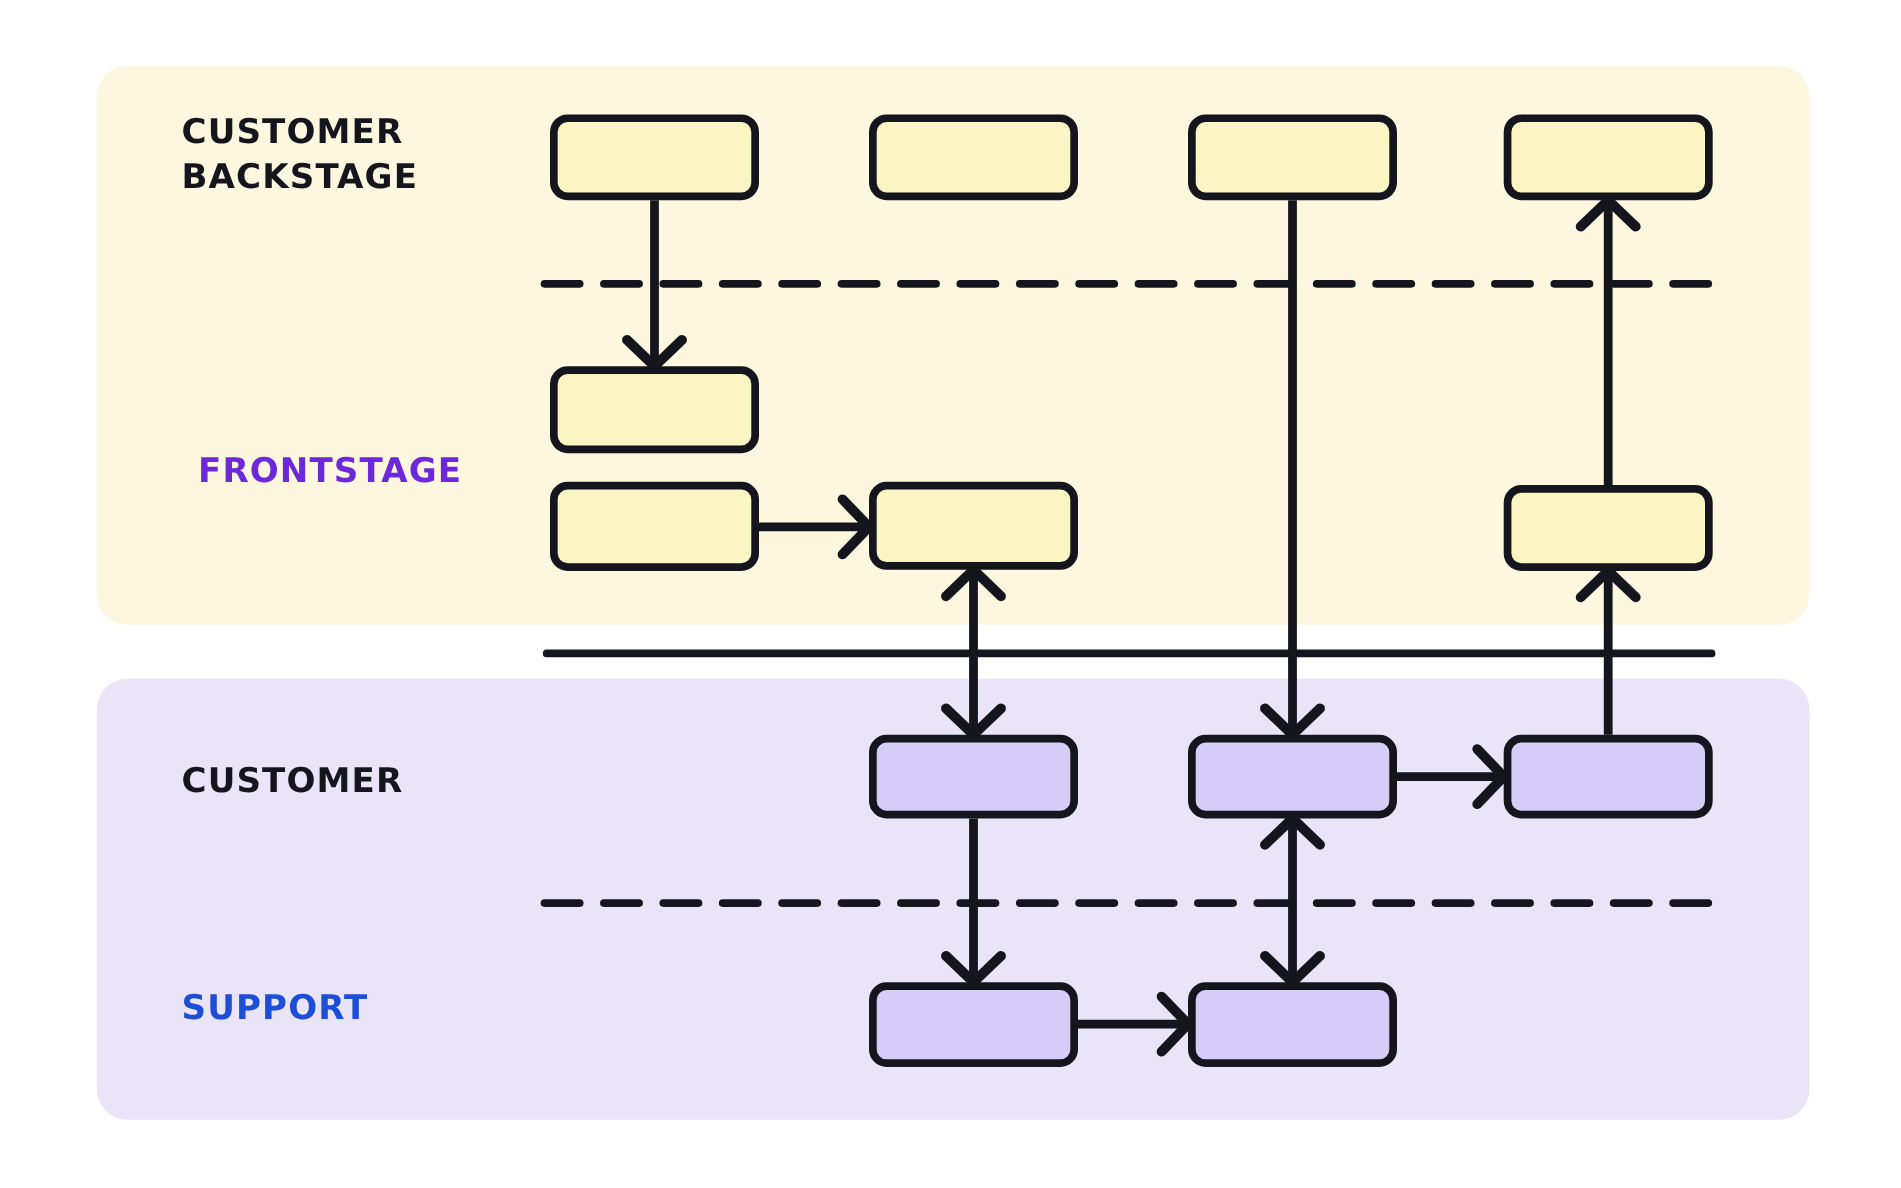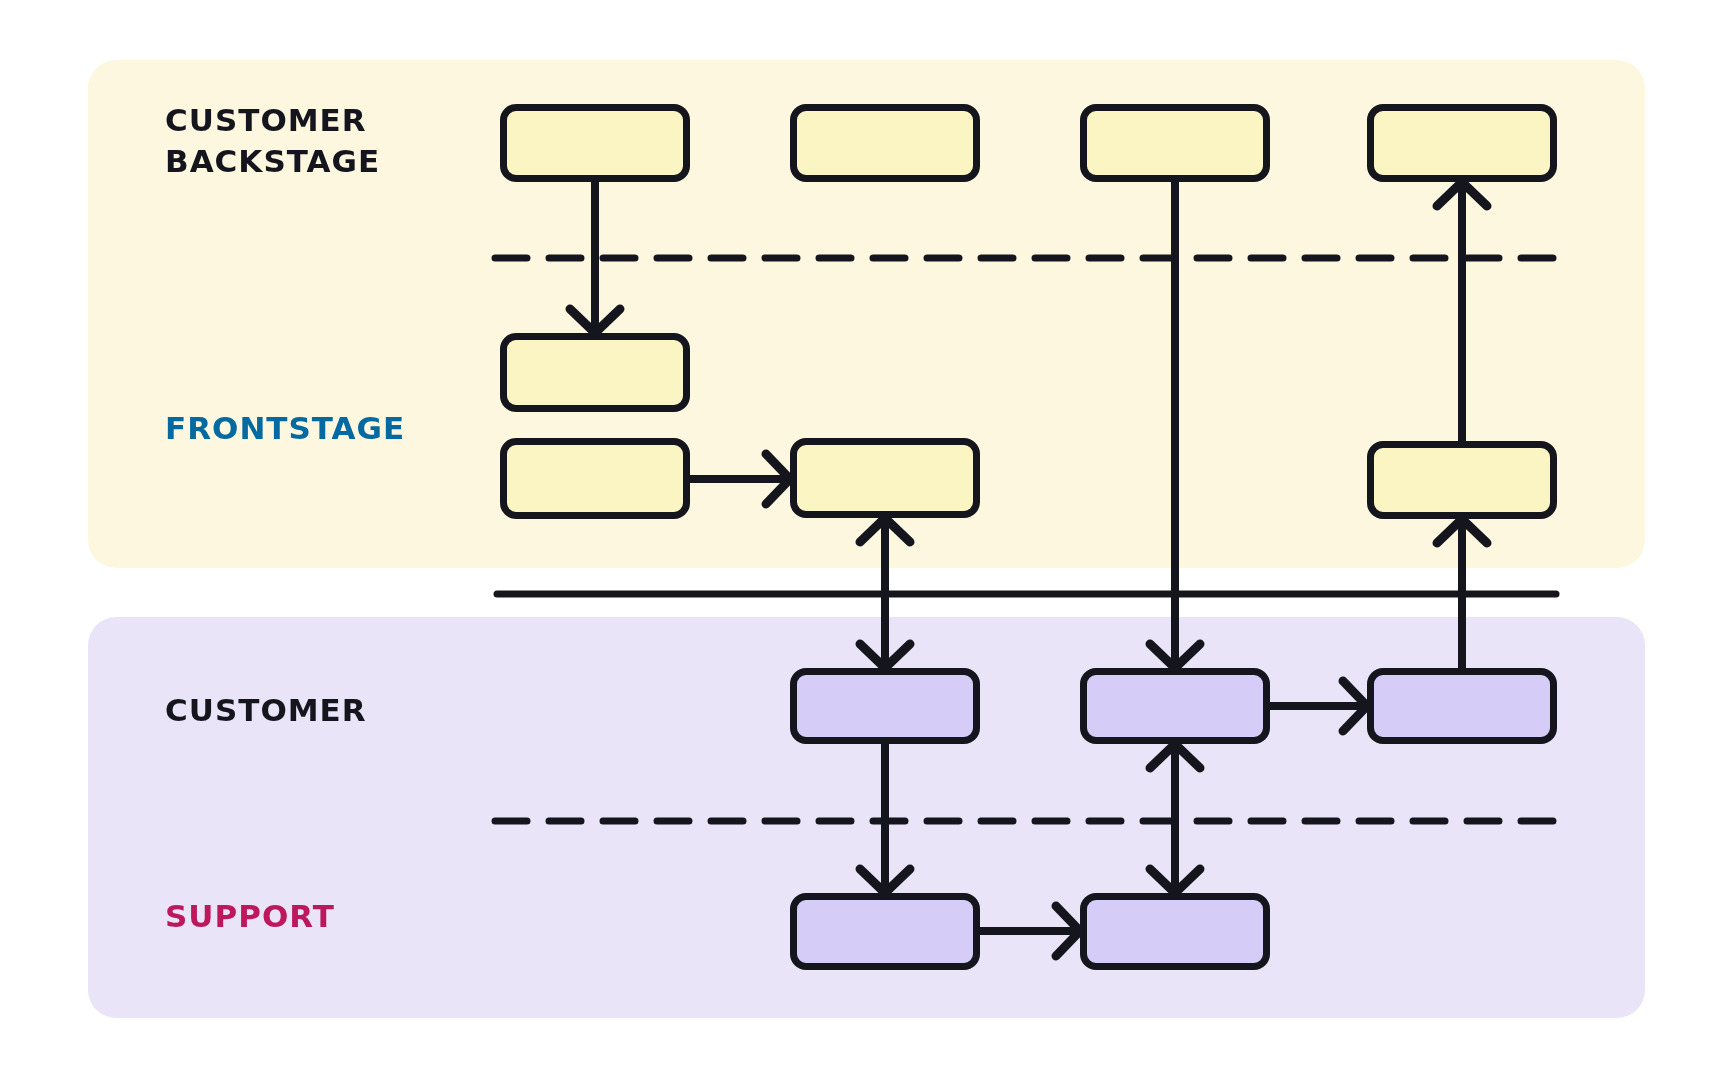--- a/index.html
+++ b/index.html
@@ -106,23 +106,23 @@
       <div class="node" style="left: 1080px; top: 668px; width: 190px; height: 76px; background: rgb(213, 205, 248); border-color: rgb(21, 21, 30);"></div>
       <div class="node" style="left: 1367px; top: 668px; width: 190px; height: 76px; background: rgb(213, 205, 248); border-color: rgb(21, 21, 30);"></div>
       <div class="node" style="left: 790px; top: 893px; width: 190px; height: 77px; background: rgb(213, 205, 248); border-color: rgb(21, 21, 30);"></div>
       <div class="node" style="left: 1080px; top: 893px; width: 190px; height: 77px; background: rgb(213, 205, 248); border-color: rgb(21, 21, 30);"></div>
     </div>
   <div id="labels">
       <div class="zone-label" style="left: 165px; top: 100px; color: rgb(21, 21, 30);">
         <div>CUSTOMER</div>
         <div>BACKSTAGE</div>
       </div>
-      <div class="zone-label" style="left: 165px; top: 408px; color: #0369a1;">
+      <div class="zone-label" style="left: 180px; top: 408px; color: #6d28d9;">
         <div>FRONTSTAGE</div>
       </div>
       <div class="zone-label" style="left: 165px; top: 690px; color: rgb(21, 21, 30);">
         <div>CUSTOMER</div>
       </div>
-      <div class="zone-label" style="left: 165px; top: 896px; color: #be185d;">
+      <div class="zone-label" style="left: 165px; top: 896px; color: #1d4ed8;">
         <div>SUPPORT</div>
       </div>
     </div>
 </div>
 
 </body></html>

